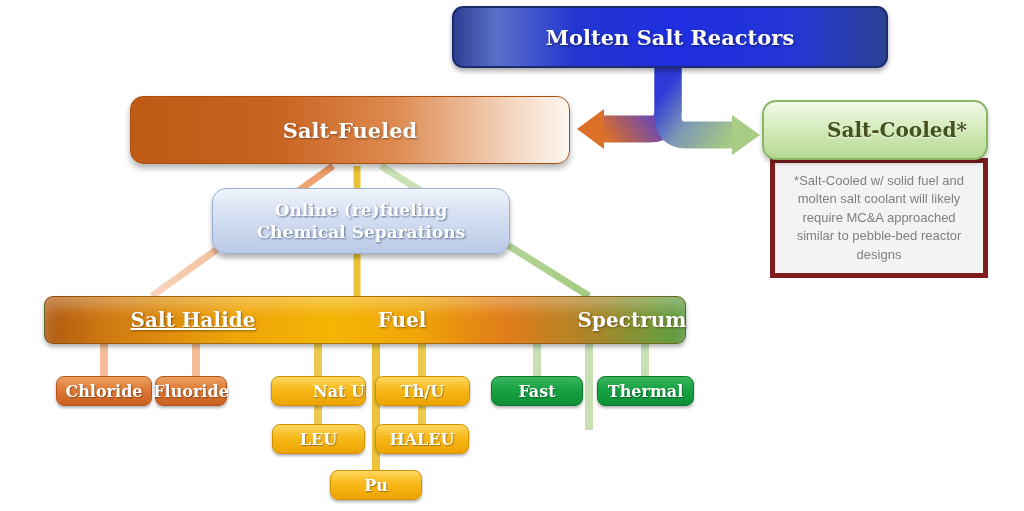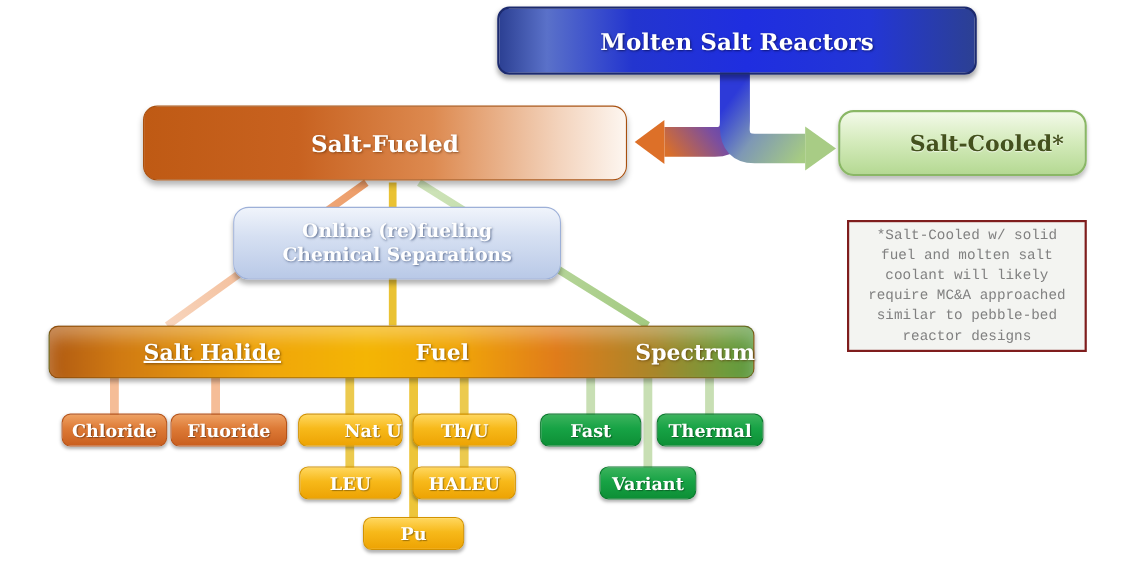--- a/index.html
+++ b/index.html
@@ -20,23 +20,23 @@
     background:linear-gradient(90deg,#bf5a14 0%,#c86220 32%,#dd8a50 60%,#f3d3bc 86%,#fdf6f0 100%);
     border:1px solid #a8500f;box-shadow:0 4px 6px rgba(0,0,0,.3);
     font-size:21px;text-shadow:1px 1px 2px rgba(90,40,0,.6);text-align:center;}
 
   .salt-cooled{left:762px;top:100px;width:226px;height:60px;border-radius:14px;
     background:linear-gradient(180deg,#f3fae9 0%,#d6ecbe 45%,#b5d993 100%);
     border:2px solid #8ab766;box-shadow:0 3px 4px rgba(0,0,0,.25);
     font-size:20px;color:#44511d;text-shadow:0 1px 1px rgba(255,255,255,.7);padding-left:44px;}
 
   .note-box{left:770px;top:158px;width:218px;height:120px;background:#f3f4f1;
-    border:2px solid #7f1d1d;color:#808080;font-family:Liberation Mono, monospace;
+    border:5px solid #7f1d1d;color:#808080;font-family:Liberation Sans, sans-serif;
     font-size:13px;line-height:1.42;text-align:center;display:flex;align-items:center;
-    justify-content:center;box-sizing:border-box;padding:6px 9px;font-weight:normal;margin-top:42px;}
+    justify-content:center;box-sizing:border-box;padding:6px 9px;font-weight:normal;}
 
   .online-box{left:212px;top:188px;width:298px;height:66px;border-radius:14px;
     background:linear-gradient(180deg,#f0f4fb 0%,#d6e0f2 40%,#b9c9e7 100%);
     border:1px solid #9db0d8;box-shadow:0 4px 5px rgba(0,0,0,.3);
     font-size:17px;line-height:1.3;flex-direction:column;
     text-shadow:1px 1px 2px rgba(86,104,140,.9);}
 
   .bar{left:44px;top:296px;width:640px;height:46px;border-radius:9px;
     background:linear-gradient(90deg,#b05a12 0%,#d07a12 10%,#efa50a 30%,#f4b504 45%,#f0a508 58%,#e07c1a 72%,#a8862a 86%,#6f9b3c 96%,#5c9a40 100%);
     border:1px solid rgba(110,65,10,.55);
@@ -122,21 +122,21 @@
 
   <div class="abs bar">
     <span class="bar-label" style="left:148px;text-decoration:underline;">Salt Halide</span>
     <span class="bar-label" style="left:587px;">Spectrum</span>
     <span class="bar-label" style="left:357px;">Fuel</span>
   </div>
 
   <div class="abs node leaf orange" style="left:56px;top:376px;width:96px;">
     <span>Chloride</span>
   </div>
-  <div class="abs node leaf orange" style="left:155px;top:376px;width:106px;">
+  <div class="abs node leaf orange" style="left:155px;top:376px;width:72px;">
     <span>Fluoride</span>
   </div>
 
   <div class="abs node leaf gold" style="left:271px;top:376px;width:95px;justify-content:flex-end;">
     <span>Nat U</span>
   </div>
   <div class="abs node leaf gold" style="left:375px;top:376px;width:95px;">
     <span>Th/U</span>
   </div>
   <div class="abs node leaf gold" style="left:272px;top:424px;width:93px;">
@@ -148,17 +148,14 @@
   <div class="abs node leaf gold" style="left:330px;top:470px;width:92px;">
     <span>Pu</span>
   </div>
 
   <div class="abs node leaf green" style="left:491px;top:376px;width:92px;">
     <span>Fast</span>
   </div>
   <div class="abs node leaf green" style="left:597px;top:376px;width:97px;">
     <span>Thermal</span>
   </div>
-  <div class="abs node leaf green" style="left:545px;top:424px;width:88px;">
-    <span>Variant</span>
-  </div>
 
 </div>
 
 </body></html>

